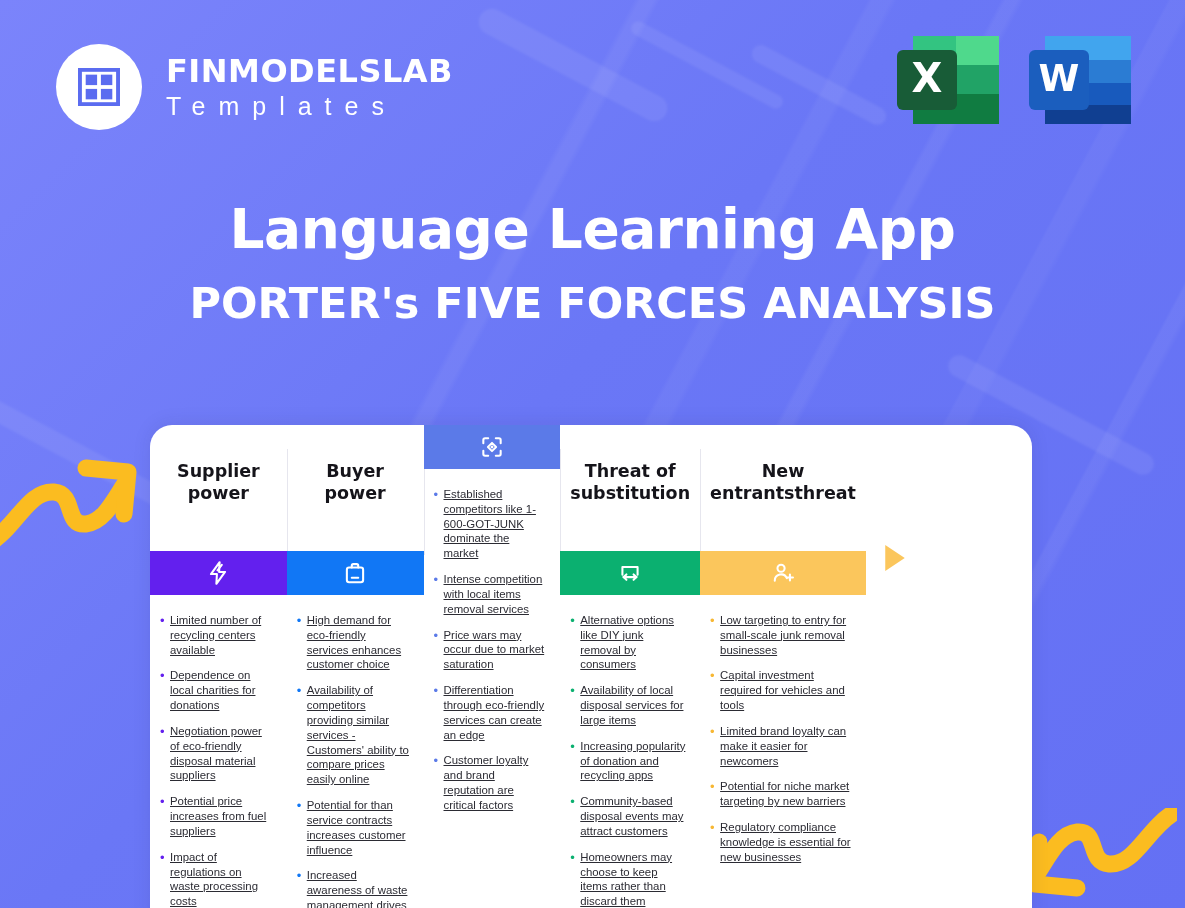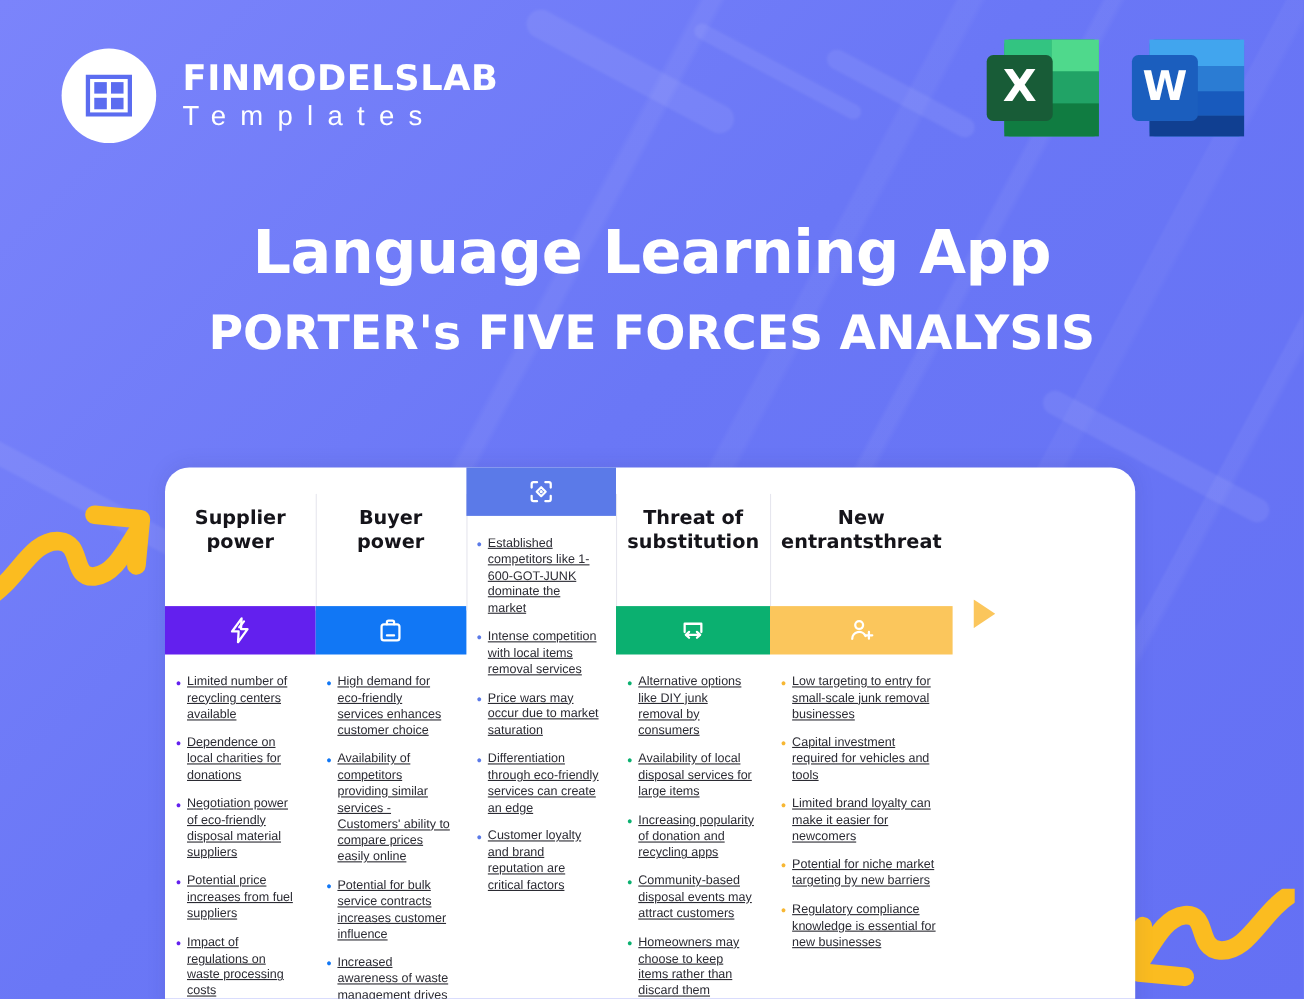--- a/index.html
+++ b/index.html
@@ -239,21 +239,21 @@
         <div class="bullet">
             <span class="bullet-dot" style="color:#1177f5;">•</span>
             <span class="bullet-text"> High demand for eco-friendly services enhances customer choice</span>
           </div>
         <div class="bullet">
             <span class="bullet-dot" style="color:#1177f5;">•</span>
             <span class="bullet-text">Availability of competitors providing similar services  - Customers' ability to compare prices easily online</span>
           </div>
         <div class="bullet">
             <span class="bullet-dot" style="color:#1177f5;">•</span>
-            <span class="bullet-text">Potential for bulk service contracts increases customer influence</span>
+            <span class="bullet-text">Potential for than service contracts increases customer influence</span>
           </div>
         <div class="bullet">
             <span class="bullet-dot" style="color:#1177f5;">•</span>
             <span class="bullet-text">Increased awareness of waste management drives expectations for service quality</span>
           </div>
       </div>
     </div>
 
     <div class="col">
       <div class="band" style="background:#5b7ae8;">

